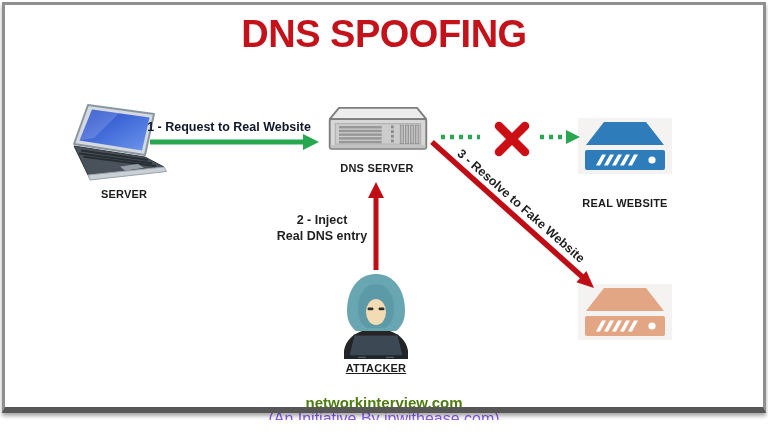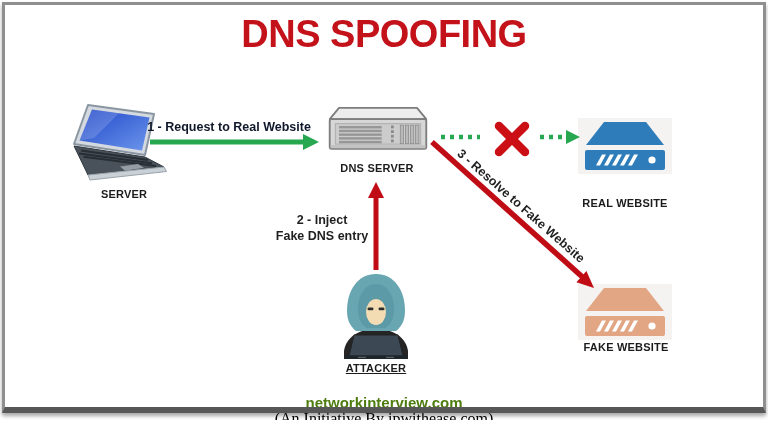--- a/index.html
+++ b/index.html
@@ -35,21 +35,21 @@
     position:absolute;left:521px;top:206px;
     transform:translate(-50%,-50%) rotate(41.3deg);
     font-size:12.5px;font-weight:700;color:#1f1f1f;white-space:nowrap;
   }
   .footer-site{
     position:absolute;left:0;top:394px;width:100%;text-align:center;
     font-size:15px;font-weight:700;color:#4d7c0f;
   }
   .footer-attr{
     position:absolute;left:0;top:410px;width:100%;text-align:center;
-    font-size:16px;font-weight:400;color:#000000;font-family:Liberation Serif, serif;
+    font-size:16px;font-weight:400;color:#8b5cf6;
   }
   .overlay{position:absolute;left:0;top:0;width:768px;height:442px;pointer-events:none;}
 </style>
 </head>
 <body>
 
 <div class="stage">
 
   <div class="title">DNS SPOOFING</div>
 
@@ -118,21 +118,20 @@
       <polygon points="26,4 68,4 86,27 8,27" fill="#e3a685"></polygon>
       <rect x="7" y="32" width="80" height="20" rx="2" fill="#e3a685"></rect>
       <polygon points="24,36.5 28,36.5 22,47.5 18,47.5" fill="#ffffff"></polygon>
       <polygon points="32,36.5 36,36.5 30,47.5 26,47.5" fill="#ffffff"></polygon>
       <polygon points="40,36.5 44,36.5 38,47.5 34,47.5" fill="#ffffff"></polygon>
       <polygon points="48,36.5 52,36.5 46,47.5 42,47.5" fill="#ffffff"></polygon>
       <polygon points="56,36.5 60,36.5 54,47.5 50,47.5" fill="#ffffff"></polygon>
       <circle cx="74" cy="42" r="3.6" fill="#ffffff"></circle>
     </svg>
   </div>
-  <div class="node-label" style="left:626px;top:341px;">FAKE WEBSITE</div>
 
   <div class="abs" style="left:334px;top:271px;width:84px;height:90px;">
     <svg width="84" height="90" viewBox="0 0 84 90">
       <path d="M10,88 L10,80 C12,66 25,58 42,58 C59,58 72,66 74,80 L74,88 Z" fill="#252525"></path>
       <path d="M42,3 C24,3 13,19 13,40 C13,50 17,56 22,60 L62,60 C67,56 71,50 71,40 C71,19 60,3 42,3 Z" fill="#68a6b1"></path>
       <path d="M42,13 C31,13 24,24 24,38 C24,48 28,54 33,57 L51,57 C56,54 60,48 60,38 C60,24 53,13 42,13 Z" fill="#5b9aa6"></path>
       <ellipse cx="42" cy="41" rx="10" ry="13" fill="#f3dcb4"></ellipse>
       <rect x="33.5" y="36.5" width="6" height="2.8" rx="1.4" fill="#2e2e2e"></rect>
       <rect x="44.5" y="36.5" width="6" height="2.8" rx="1.4" fill="#2e2e2e"></rect>
       <polygon points="20,64 64,64 69,85 15,85" fill="#3c4853" stroke="#222222" stroke-width="1"></polygon>
@@ -168,21 +167,21 @@
 
     <g>
       <line x1="432" y1="142" x2="583" y2="277.5" stroke="#c00d15" stroke-width="5.5"></line>
       <polygon points="586.4,271 594,288 576.4,282.2" fill="#c00d15"></polygon>
     </g>
   </svg>
 
   <div class="step-label" style="left:229px;top:120px;">1 - Request to Real Website</div>
   <div class="step-label-2">
     <div>2 - Inject</div>
-    <div>Fake DNS entry</div>
+    <div>Real DNS entry</div>
   </div>
   <div class="step-label-rot">3 - Resolve to Fake Website</div>
 
   <div class="footer-site">networkinterview.com</div>
   <div class="footer-attr">(An Initiative By ipwithease.com)</div>
 
   <div class="frame"></div>
 </div>
 
 </body></html>

